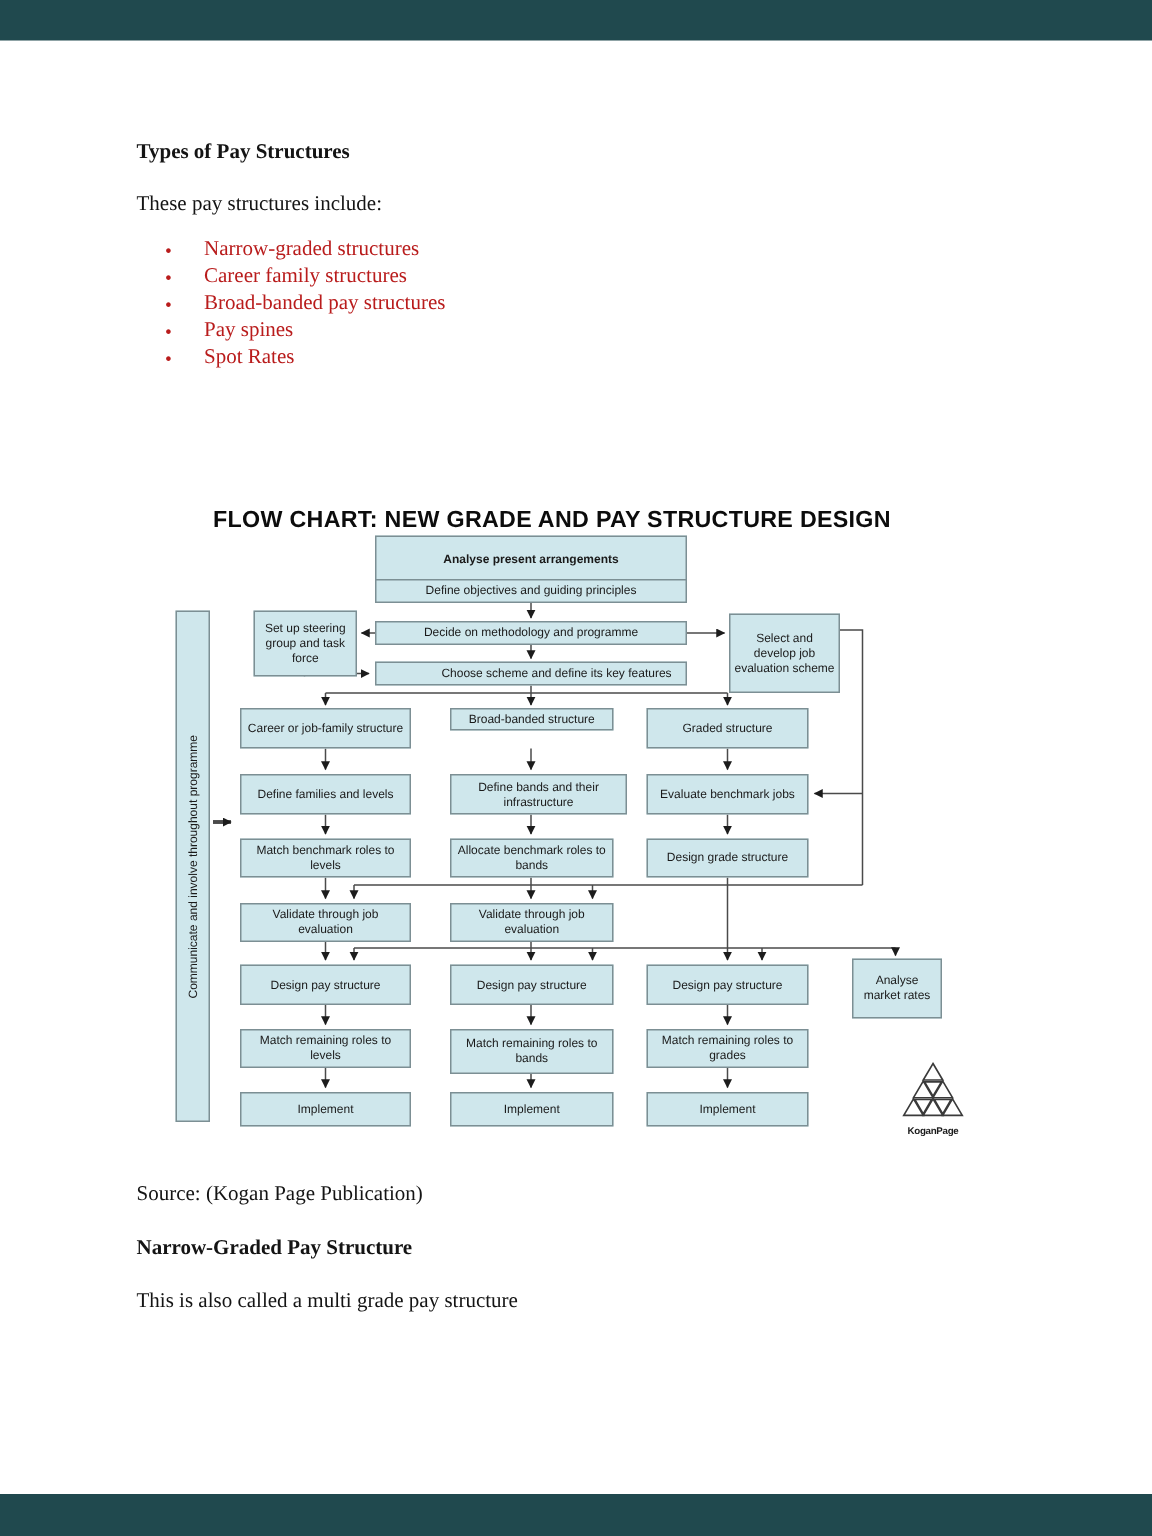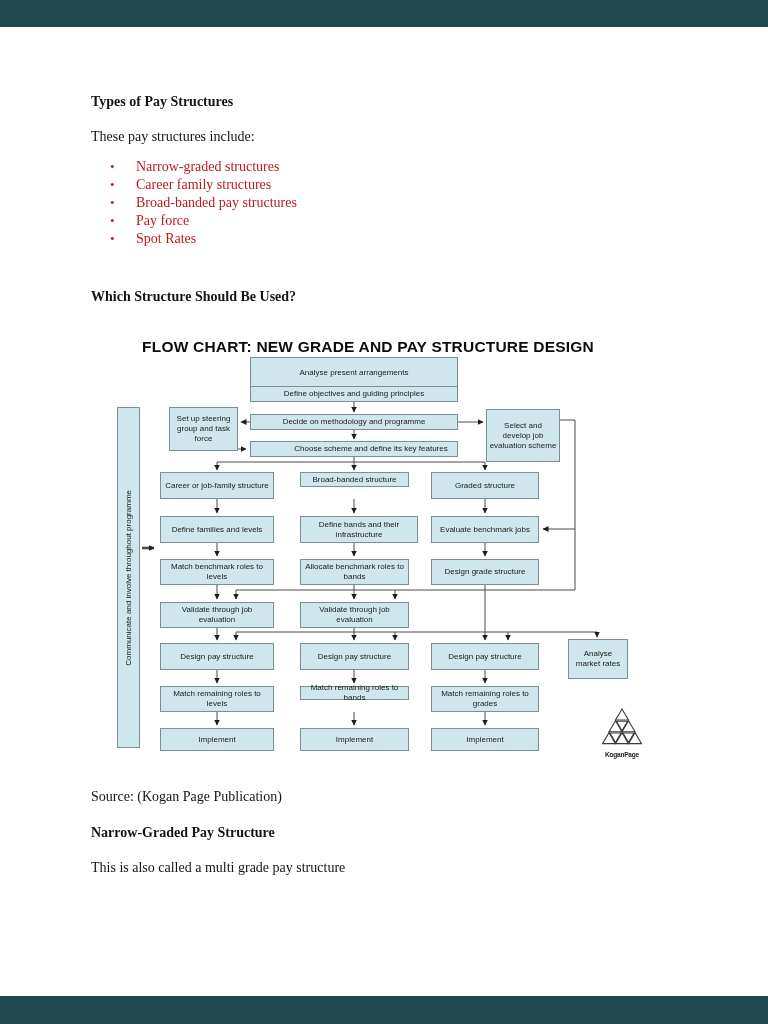--- a/index.html
+++ b/index.html
@@ -46,25 +46,24 @@
   <div class="viewer-bar" style="top:0;height:27px;"></div>
   <div class="viewer-bar" style="top:996px;height:28px;"></div>
 
   <div class="doc bold" style="left:91px;top:94px;">Types of Pay Structures</div>
   <div class="doc" style="left:91px;top:129px;">These pay structures include:</div>
 
   <ul class="bullets">
     <li>Narrow-graded structures</li>
     <li>Career family structures</li>
     <li>Broad-banded pay structures</li>
-    <li>Pay force</li>
+    <li>Pay spines</li>
     <li>Spot Rates</li>
   </ul>
 
-  <div class="doc bold" style="left:91px;top:289px;">Which Structure Should Be Used?</div>
 
   <div class="chart-title">FLOW CHART: NEW GRADE AND PAY STRUCTURE DESIGN</div>
 
   <svg class="connectors" width="768" height="1024">
     <defs>
       <marker id="ah" markerWidth="7" markerHeight="7" refX="5.5" refY="3" orient="auto" markerUnits="userSpaceOnUse">
         <path d="M0,0 L6,3 L0,6 z" fill="#1c1c1c"></path>
       </marker>
     </defs>
     <g stroke="#4a4a4a" stroke-width="1" fill="none">
@@ -122,21 +121,21 @@
       <path d="M458,422 H483" marker-end="url(#ah)"></path>
 
       <path d="M142,548 H154" stroke-width="2.6" marker-end="url(#ah)"></path>
     </g>
   </svg>
 
   <div class="vbar">
     <span>Communicate and involve throughout programme</span>
   </div>
 
-  <div class="node" style="left:250px;top:357px;width:208px;height:32px;">Analyse present arrangements</div>
+  <div class="node" style="left:250px;top:357px;width:208px;height:32px;font-weight:bold;">Analyse present arrangements</div>
   <div class="node" style="left:250px;top:386px;width:208px;height:16px;">Define objectives and guiding principles</div>
   <div class="node" style="left:250px;top:414px;width:208px;height:16px;">Decide on methodology and programme</div>
   <div class="node" style="left:250px;top:441px;width:208px;height:16px;padding-left:36px;">Choose scheme and define its key features</div>
   <div class="node" style="left:169px;top:407px;width:69px;height:44px;">Set up steering group and task force</div>
   <div class="node" style="left:486px;top:409px;width:74px;height:53px;">Select and develop job evaluation scheme</div>
 
   <div class="node" style="left:160px;top:472px;width:114px;height:27px;">Career or job-family structure</div>
   <div class="node" style="left:300px;top:472px;width:109px;height:15px;">Broad-banded structure</div>
   <div class="node" style="left:431px;top:472px;width:108px;height:27px;">Graded structure</div>
 
@@ -150,21 +149,21 @@
 
   <div class="node" style="left:160px;top:602px;width:114px;height:26px;">Validate through job evaluation</div>
   <div class="node" style="left:300px;top:602px;width:109px;height:26px;">Validate through job evaluation</div>
 
   <div class="node" style="left:160px;top:643px;width:114px;height:27px;">Design pay structure</div>
   <div class="node" style="left:300px;top:643px;width:109px;height:27px;">Design pay structure</div>
   <div class="node" style="left:431px;top:643px;width:108px;height:27px;">Design pay structure</div>
   <div class="node" style="left:568px;top:639px;width:60px;height:40px;">Analyse market rates</div>
 
   <div class="node" style="left:160px;top:686px;width:114px;height:26px;">Match remaining roles to levels</div>
-  <div class="node" style="left:300px;top:686px;width:109px;height:14px;">Match remaining roles to bands</div>
+  <div class="node" style="left:300px;top:686px;width:109px;height:30px;">Match remaining roles to bands</div>
   <div class="node" style="left:431px;top:686px;width:108px;height:26px;">Match remaining roles to grades</div>
 
   <div class="node" style="left:160px;top:728px;width:114px;height:23px;">Implement</div>
   <div class="node" style="left:300px;top:728px;width:109px;height:23px;">Implement</div>
   <div class="node" style="left:431px;top:728px;width:108px;height:23px;">Implement</div>
 
   <svg class="logo" width="48" height="46" viewBox="0 0 48 46">
     <g stroke="#3a3a3a" stroke-width="1.1" fill="none">
       <path d="M24,3 L30.5,14 L17.5,14 Z"></path>
       <path d="M17.5,14.8 L24,25.8 L11,25.8 Z"></path>

